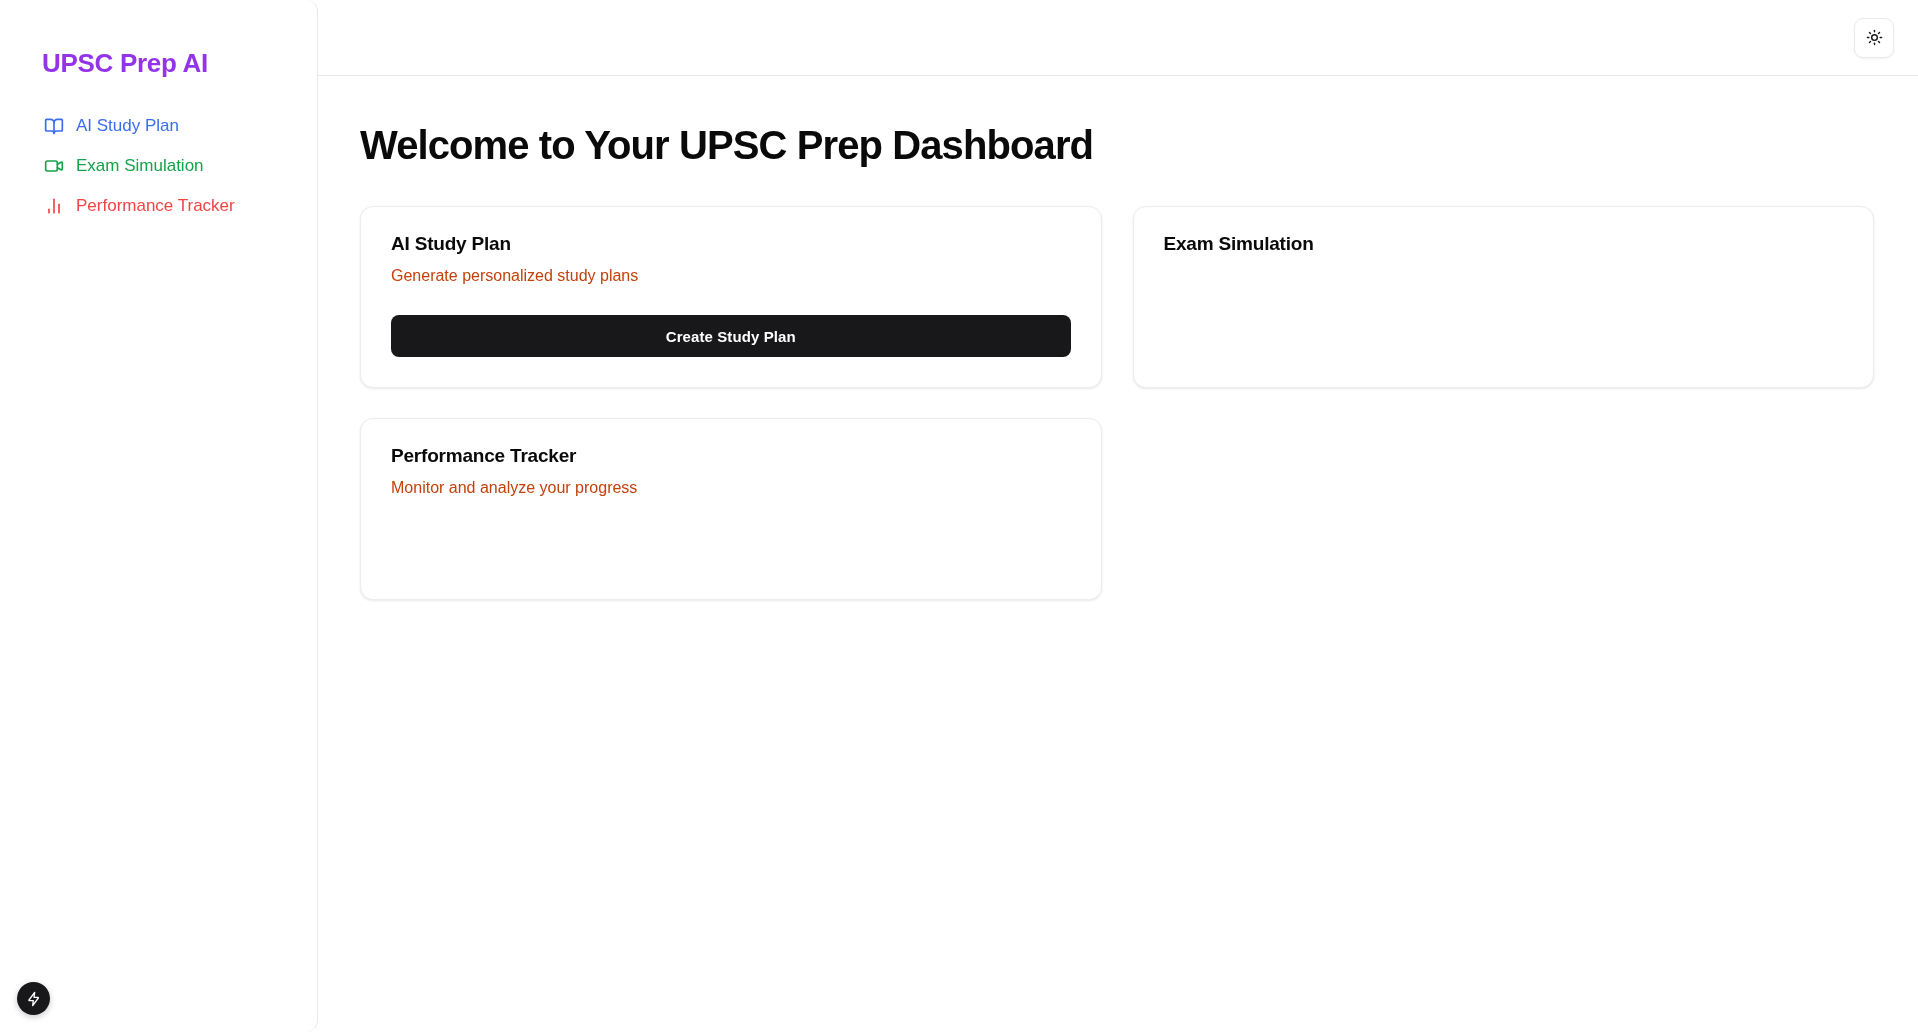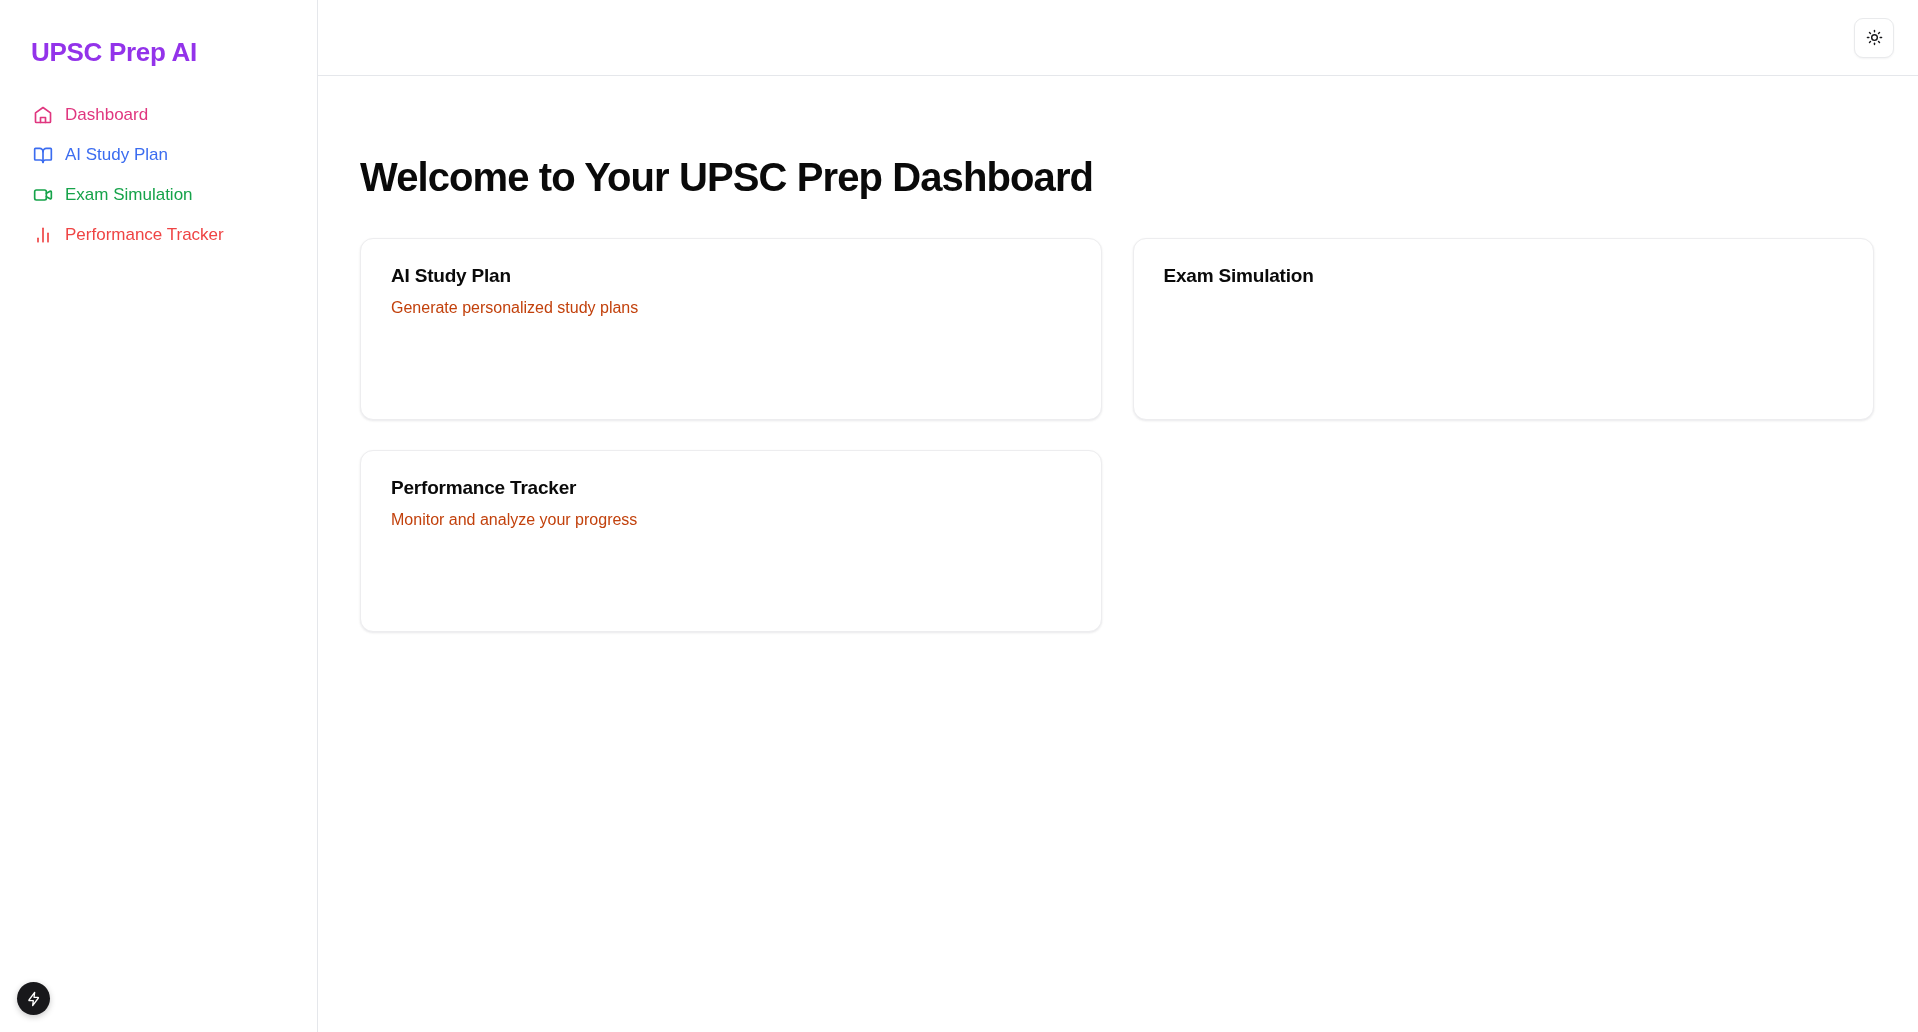--- a/index.html
+++ b/index.html
@@ -26,21 +26,22 @@
   }
 
   
   .sidebar {
     width: 318px;
     min-width: 318px;
     height: 1032px;
     background: #ffffff;
     border-right: 1px solid #e5e7eb;
     position: relative;
-    padding: 5px;
+    padding: 16px;
+    border-radius: 12px;
   }
 
   .brand {
     font-size: 26px;
     font-weight: bold;
     color: #9333ea;
     letter-spacing: -0.3px;
     padding: 32px 0 0 26px;
     line-height: 1.2;
     white-space: nowrap;
@@ -82,21 +83,20 @@
   .nav-perf      { color: #ef4444; }
 
   
   .main {
     flex: 1;
     height: 919px;
     display: flex;
     flex-direction: column;
     background: #ffffff;
     position: relative;
-    gap: 32px;
   }
 
   .topbar {
     height: 76px;
     min-height: 76px;
     border-bottom: 1px solid #e5e7eb;
     display: flex;
     align-items: center;
     justify-content: flex-end;
     padding-right: 24px;
@@ -208,29 +208,20 @@
 <body>
 
 <div class="app">
 
   <aside class="sidebar">
 
     <div class="brand">UPSC Prep AI</div>
 
     <nav class="nav">
 
-      <a class="nav-item nav-dashboard">
-        <span class="nav-icon">
-          <svg width="20" height="20" viewBox="0 0 24 24" fill="none" stroke="currentColor" stroke-width="2" stroke-linecap="round" stroke-linejoin="round">
-            <path d="M3 9.5 12 3l9 6.5V20a1 1 0 0 1-1 1H4a1 1 0 0 1-1-1V9.5z"></path>
-            <path d="M9 21v-6h6v6"></path>
-          </svg>
-        </span>
-        <span>Dashboard</span>
-      </a>
 
       <a class="nav-item nav-study">
         <span class="nav-icon">
           <svg width="20" height="20" viewBox="0 0 24 24" fill="none" stroke="currentColor" stroke-width="2" stroke-linecap="round" stroke-linejoin="round">
             <path d="M12 7v14"></path>
             <path d="M3 18a1 1 0 0 1-1-1V5a1 1 0 0 1 1-1h5a4 4 0 0 1 4 4 4 4 0 0 1 4-4h5a1 1 0 0 1 1 1v12a1 1 0 0 1-1 1h-6a3 3 0 0 0-3 3 3 3 0 0 0-3-3z"></path>
           </svg>
         </span>
         <span>AI Study Plan</span>
       </a>
@@ -281,20 +272,21 @@
 
     <main class="content">
 
       <h1 class="page-title">Welcome to Your UPSC Prep Dashboard</h1>
 
       <div class="card-grid">
 
         <section class="card">
           <div class="card-title">AI Study Plan</div>
           <div class="card-desc">Generate personalized study plans</div>
+          <button class="card-btn">Create Study Plan</button>
         </section>
 
         <section class="card">
           <div class="card-title">Exam Simulation</div>
         </section>
 
         <section class="card">
           <div class="card-title">Performance Tracker</div>
           <div class="card-desc">Monitor and analyze your progress</div>
         </section>

